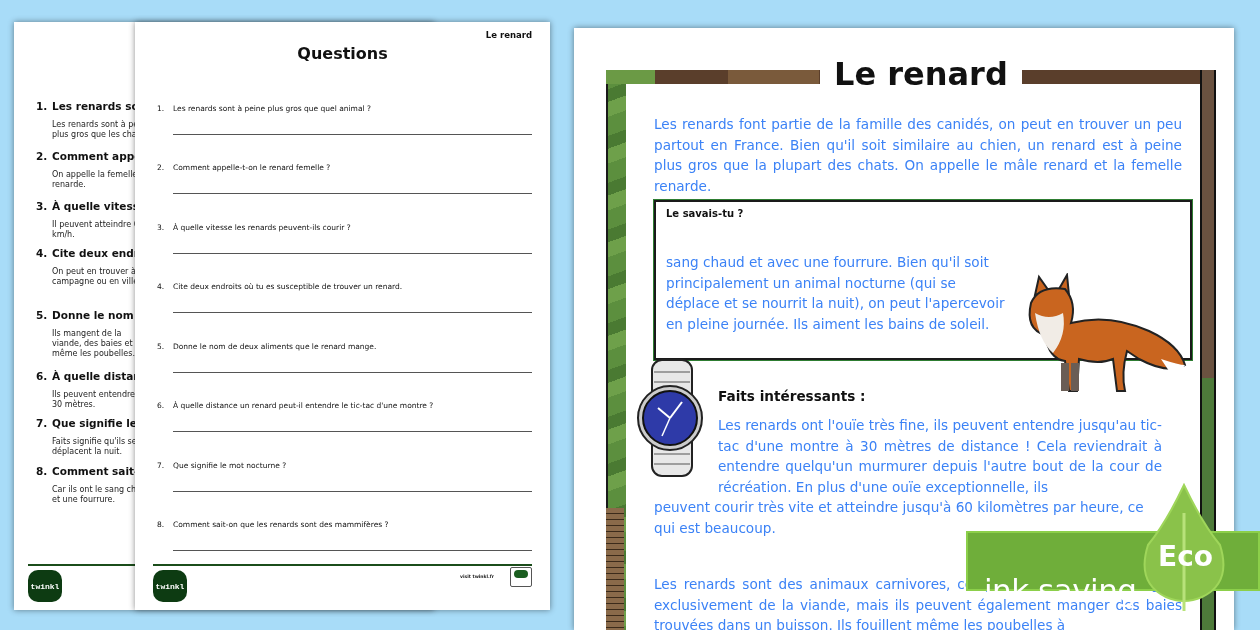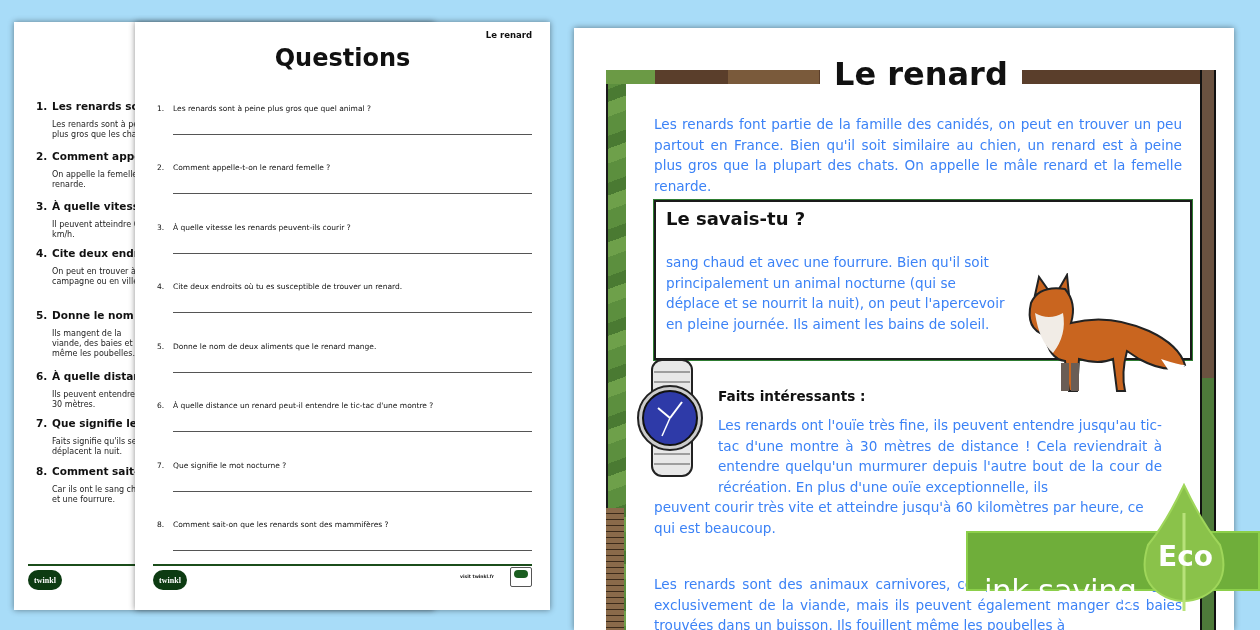--- a/index.html
+++ b/index.html
@@ -17,31 +17,31 @@
   
   #answers { left: 14px; top: 22px; width: 420px; height: 588px; }
   #answers .q {
     position: absolute; left: 22px; width: 110px; overflow: hidden; white-space: nowrap;
   }
   #answers .q .qt { font-size: 10.5px; font-weight: bold; color: #111; }
   #answers .q .qt .num { display: inline-block; width: 16px; }
   #answers .q .qa { font-size: 8px; color: #222; margin-left: 16px; margin-top: 8px; line-height: 10px; white-space: normal; width: 100px; }
   #answers .footer-line { position: absolute; left: 14px; right: 14px; top: 542px; height: 2px; background: #1b4d1b; }
   .twinkl-logo {
-    position: absolute; width: 34px; height: 20px; border-radius: 10px;
+    position: absolute; width: 34px; height: 32px; border-radius: 10px;
     background: #0d3b12; color: #fff; font-size: 8px; font-weight: bold;
     display: flex; align-items: center; justify-content: center;
-    font-family: Liberation Serif, serif;
+    font-family: Liberation Mono, monospace;
   }
   #answers .twinkl-logo { left: 14px; top: 548px; }
 
   
   #questions { left: 135px; top: 22px; width: 415px; height: 588px; }
   #questions .hdr { position: absolute; right: 18px; top: 8px; font-size: 8.5px; font-weight: bold; color: #111; }
-  #questions .title { position: absolute; left: 0; right: 0; top: 22px; text-align: center; font-size: 24px; font-weight: bold; color: #111; }
+  #questions .title { position: absolute; left: 0; right: 0; top: 22px; text-align: center; font-size: 16px; font-weight: bold; color: #111; }
   #questions .qrow { position: absolute; left: 22px; right: 18px; }
   #questions .qrow .qtext { font-size: 7.5px; color: #111; }
   #questions .qrow .qtext .num { display: inline-block; width: 16px; }
   #questions .qrow .line { margin-left: 16px; margin-top: 21px; height: 1px; background: #555; }
   #questions .footer-line { position: absolute; left: 18px; right: 18px; top: 542px; height: 2px; background: #1b4d1b; }
   #questions .twinkl-logo { left: 18px; top: 548px; }
   #questions .visit { position: absolute; right: 56px; top: 552px; font-size: 4.5px; font-weight: bold; color: #222; }
   #questions .badge { position: absolute; right: 18px; top: 545px; width: 22px; height: 20px; border: 1px solid #555; border-radius: 2px; background: #fff; }
   #questions .badge::before { content: ""; position: absolute; left: 3px; top: 2px; width: 14px; height: 8px; border-radius: 4px; background: #1b5e20; }
 
@@ -71,21 +71,21 @@
   .r-title {
     position: absolute; left: 246px; top: 26px; padding: 0 14px; background: #fff;
     font-size: 32px; font-weight: bold; color: #111; height: 40px; line-height: 40px;
   }
   .para { position: absolute; color: #3b82f6; font-size: 13.6px; line-height: 20.5px; text-align: justify; }
   .intro { left: 80px; top: 86px; width: 528px; }
   .savais {
     position: absolute; left: 80px; top: 172px; width: 538px; height: 160px;
     border: 2px solid #1a1a1a; outline: 1px solid #2e7d32; background: #fff;
   }
-  .savais .h { position: absolute; left: 10px; top: 6px; font-size: 18px; font-weight: bold; color: #111; }
+  .savais .h { position: absolute; left: 10px; top: 6px; font-size: 10px; font-weight: bold; color: #111; }
   .savais .p1 { left: 10px; top: 30px; width: 524px; }
   .savais .p2 { left: 10px; top: 50px; width: 345px; text-align: left; }
   .fox { position: absolute; left: 435px; top: 245px; width: 178px; height: 120px; }
   .watch { position: absolute; left: 62px; top: 330px; width: 72px; height: 120px; }
   .faits-h { position: absolute; left: 144px; top: 360px; font-size: 13.6px; font-weight: bold; color: #111; }
   .faits1 { left: 144px; top: 387px; width: 444px; }
   .faits2 { left: 80px; top: 469px; width: 508px; text-align: left; }
   .mangent-h { position: absolute; left: 80px; top: 524px; font-size: 13.6px; font-weight: bold; color: #111; }
   .mangent { left: 80px; top: 546px; width: 528px; }
 

